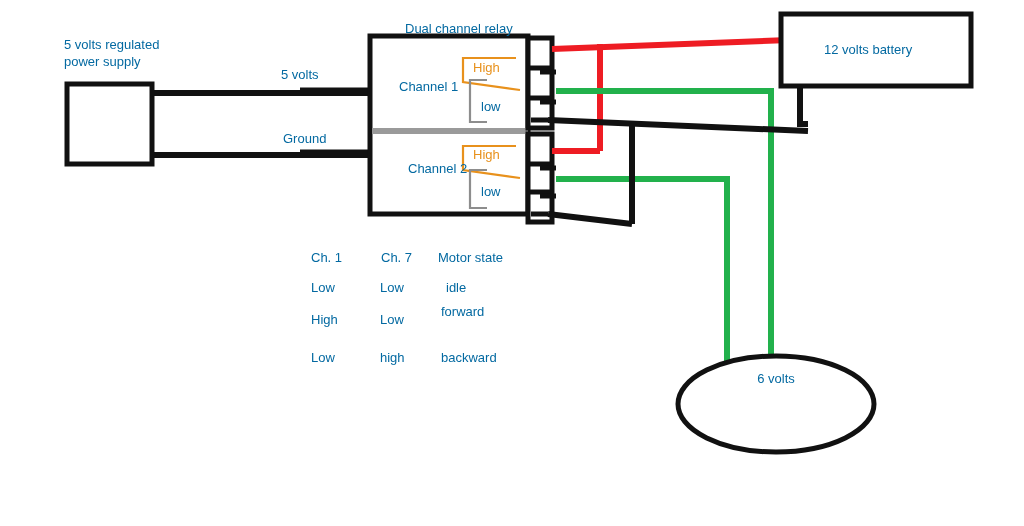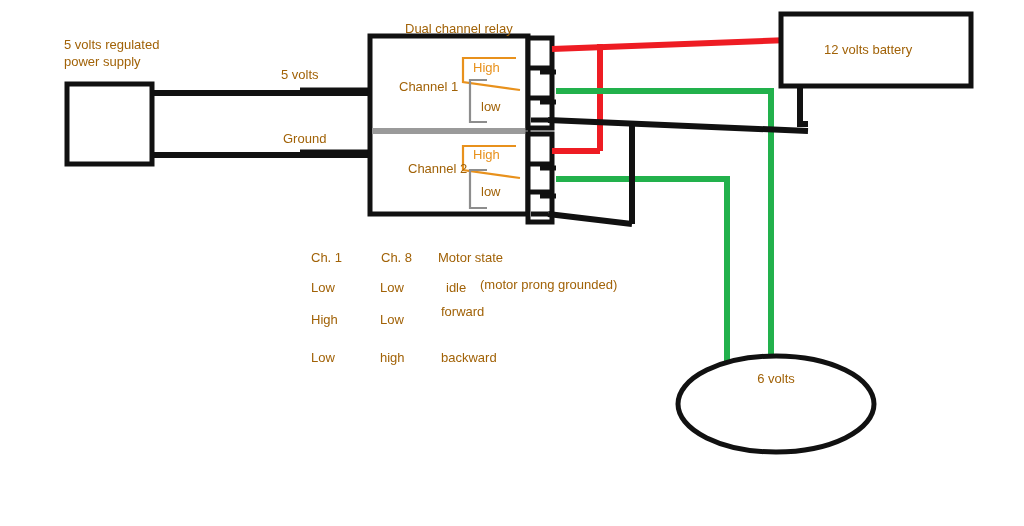--- a/index.html
+++ b/index.html
@@ -23,21 +23,21 @@
     position: absolute;
     left: 0;
     top: 0;
     width: 1024px;
     height: 526px;
   }
   .lbl {
     position: absolute;
     font-size: 13px;
     line-height: 17px;
-    color: #a16207;
+    color: #0369a1;
     white-space: pre;
     font-family: "Liberation Sans", sans-serif;
   }
   .lbl.high {
     color: #e8911c;
   }
   .lbl.center {
     text-align: center;
   }
 </style>
@@ -120,27 +120,26 @@
 
   <div class="lbl high" style="left:473px; top:146px;">High</div>
 
   <div class="lbl" style="left:481px; top:183px;">low</div>
 
   <div class="lbl" style="left:824px; top:41px;">12 volts battery</div>
 
   <div class="lbl center" style="left:726px; top:370px; width:100px;">6 volts</div>
 
   <div class="lbl" style="left:311px; top:249px;">Ch. 1</div>
-  <div class="lbl" style="left:381px; top:249px;">Ch. 8</div>
+  <div class="lbl" style="left:381px; top:249px;">Ch. 7</div>
   <div class="lbl" style="left:438px; top:249px;">Motor state</div>
 
   <div class="lbl" style="left:311px; top:279px;">Low</div>
   <div class="lbl" style="left:380px; top:279px;">Low</div>
   <div class="lbl" style="left:446px; top:279px;">idle</div>
-  <div class="lbl" style="left:480px; top:276px;">(motor prong grounded)</div>
 
   <div class="lbl" style="left:311px; top:311px;">High</div>
   <div class="lbl" style="left:380px; top:311px;">Low</div>
   <div class="lbl" style="left:441px; top:303px;">forward</div>
 
   <div class="lbl" style="left:311px; top:349px;">Low</div>
   <div class="lbl" style="left:380px; top:349px;">high</div>
   <div class="lbl" style="left:441px; top:349px;">backward</div>
 
 </div>

